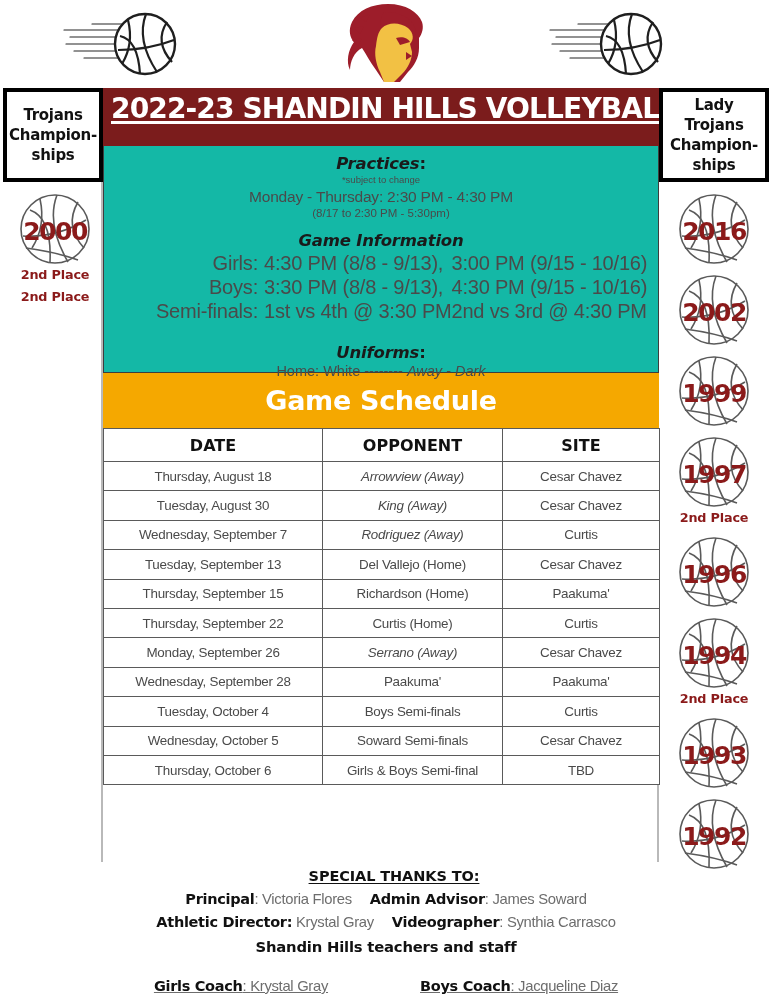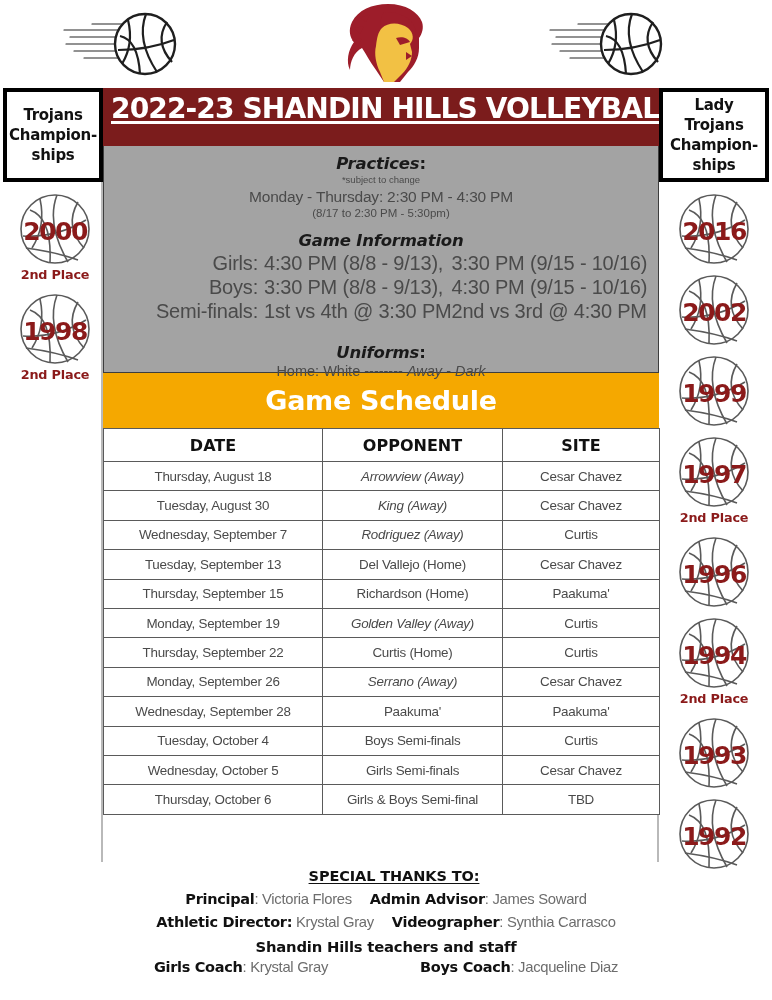--- a/index.html
+++ b/index.html
@@ -57,21 +57,21 @@
     text-underline-offset: 3px;
     text-decoration-thickness: 3px;
     white-space: nowrap;
     transform: scaleX(0.985);
     transform-origin: left center;
   }
 
   #info-box {
     border: 1.5px solid #3d3d3d;
     border-top: none;
-    background: #a3a3a3;
+    background: #14b8a6;
     padding: 8px 10px 10px 10px;
     text-align: center;
     height: 227px;
   }
   .hdr-it {
     font-weight: bold; font-style: italic;
     font-size: 16.5px; color: #1a1a1a;
     font-family: "DejaVu Sans", sans-serif;
     letter-spacing: -0.2px;
   }
@@ -168,21 +168,21 @@
   }
   .thanks-row b { color: #111111; font-family: "DejaVu Sans", sans-serif; font-size: 14.5px; }
   .gap-wide { display:inline-block; width: 18px; }
   .gap-xwide { display:inline-block; width: 92px; }
   #thanks-staff {
     margin-top: 8px;
     font-family: "DejaVu Sans", sans-serif;
     font-weight: bold; font-size: 14.8px; color: #111111;
     letter-spacing: -0.2px;
   }
-  #thanks-coaches { margin-top: 4px; }
+  #thanks-coaches { margin-top: 23px; text-decoration: underline; }
 
   
   .champ-head-box {
     position: absolute;
     border: 4px solid #000000;
     background: #ffffff;
     text-align: center;
     display: flex; align-items: center; justify-content: center;
     font-family: "DejaVu Sans", sans-serif;
     font-weight: bold;
@@ -312,21 +312,21 @@
     <div class="line-lg">Monday - Thursday: 2:30 PM - 4:30 PM</div>
     <div class="line-sm">(8/17 to 2:30 PM - 5:30pm)</div>
 
     <div class="hdr-it" id="game-info-head">Game Information</div>
 
     <table class="gi-table">
       <tbody>
         <tr>
           <td class="gi-label">Girls:</td>
           <td class="gi-c1">4:30 PM (8/8 - 9/13),</td>
-          <td class="gi-c2">3:30 PM (9/15 - 10/16)</td>
+          <td class="gi-c2">3:00 PM (9/15 - 10/16)</td>
         </tr>
         <tr>
           <td class="gi-label">Boys:</td>
           <td class="gi-c1">3:30 PM (8/8 - 9/13),</td>
           <td class="gi-c2">4:30 PM (9/15 - 10/16)</td>
         </tr>
         <tr>
           <td class="gi-label">Semi-finals:</td>
           <td class="gi-c1">1st vs 4th @ 3:30 PM</td>
           <td class="gi-c2">2nd vs 3rd @ 4:30 PM</td>
@@ -380,25 +380,20 @@
           <td>Tuesday, September 13</td>
           <td>Del Vallejo (Home)</td>
           <td>Cesar Chavez</td>
         </tr>
         <tr>
           <td>Thursday, September 15</td>
           <td>Richardson (Home)</td>
           <td>Paakuma'</td>
         </tr>
         <tr>
-          <td>Monday, September 19</td>
-          <td class="ital">Golden Valley (Away)</td>
-          <td>Curtis</td>
-        </tr>
-        <tr>
           <td>Thursday, September 22</td>
           <td>Curtis (Home)</td>
           <td>Curtis</td>
         </tr>
         <tr>
           <td>Monday, September 26</td>
           <td class="ital">Serrano (Away)</td>
           <td>Cesar Chavez</td>
         </tr>
         <tr>
@@ -406,21 +401,21 @@
           <td>Paakuma'</td>
           <td>Paakuma'</td>
         </tr>
         <tr>
           <td>Tuesday, October 4</td>
           <td>Boys Semi-finals</td>
           <td>Curtis</td>
         </tr>
         <tr>
           <td>Wednesday, October 5</td>
-          <td>Girls Semi-finals</td>
+          <td>Soward Semi-finals</td>
           <td>Cesar Chavez</td>
         </tr>
         <tr>
           <td>Thursday, October 6</td>
           <td>Girls &amp; Boys Semi-final</td>
           <td>TBD</td>
         </tr>
       </tbody>
   </table>
 </div>
@@ -441,31 +436,20 @@
             <path d="M24 9 Q 30 36 16 58"></path>
             <path d="M41 5 Q 30 34 52 72"></path>
             <path d="M62 12 Q 48 36 68 58"></path>
             <path d="M7 46 Q 40 48 70 30"></path>
             <path d="M10 58 Q 40 62 62 70"></path>
           </g>
         </svg><div class="ball-year">2000</div></div>
       <div class="place-label">2nd Place</div>
     </div>
     <div class="champ-item" style="top: 100px;">
-      <div class="ball-wrap"><svg viewBox="0 0 78 78" width="78" height="78">
-          <circle cx="39" cy="39" r="34" fill="#ffffff" stroke="#5a5a5a" stroke-width="1.6"></circle>
-          <g stroke="#5a5a5a" stroke-width="1.6" fill="none">
-            <path d="M14 20 Q 36 28 34 72"></path>
-            <path d="M24 9 Q 30 36 16 58"></path>
-            <path d="M41 5 Q 30 34 52 72"></path>
-            <path d="M62 12 Q 48 36 68 58"></path>
-            <path d="M7 46 Q 40 48 70 30"></path>
-            <path d="M10 58 Q 40 62 62 70"></path>
-          </g>
-        </svg><div class="ball-year">1998</div></div>
       <div class="place-label">2nd Place</div>
     </div>
   </div>
 
 <div class="champ-head-box" id="champ-head-right">
   <div>
     <span>Lady Trojans</span><br>
     <span>Champion-</span><br>
     <span>ships</span>
   </div>

